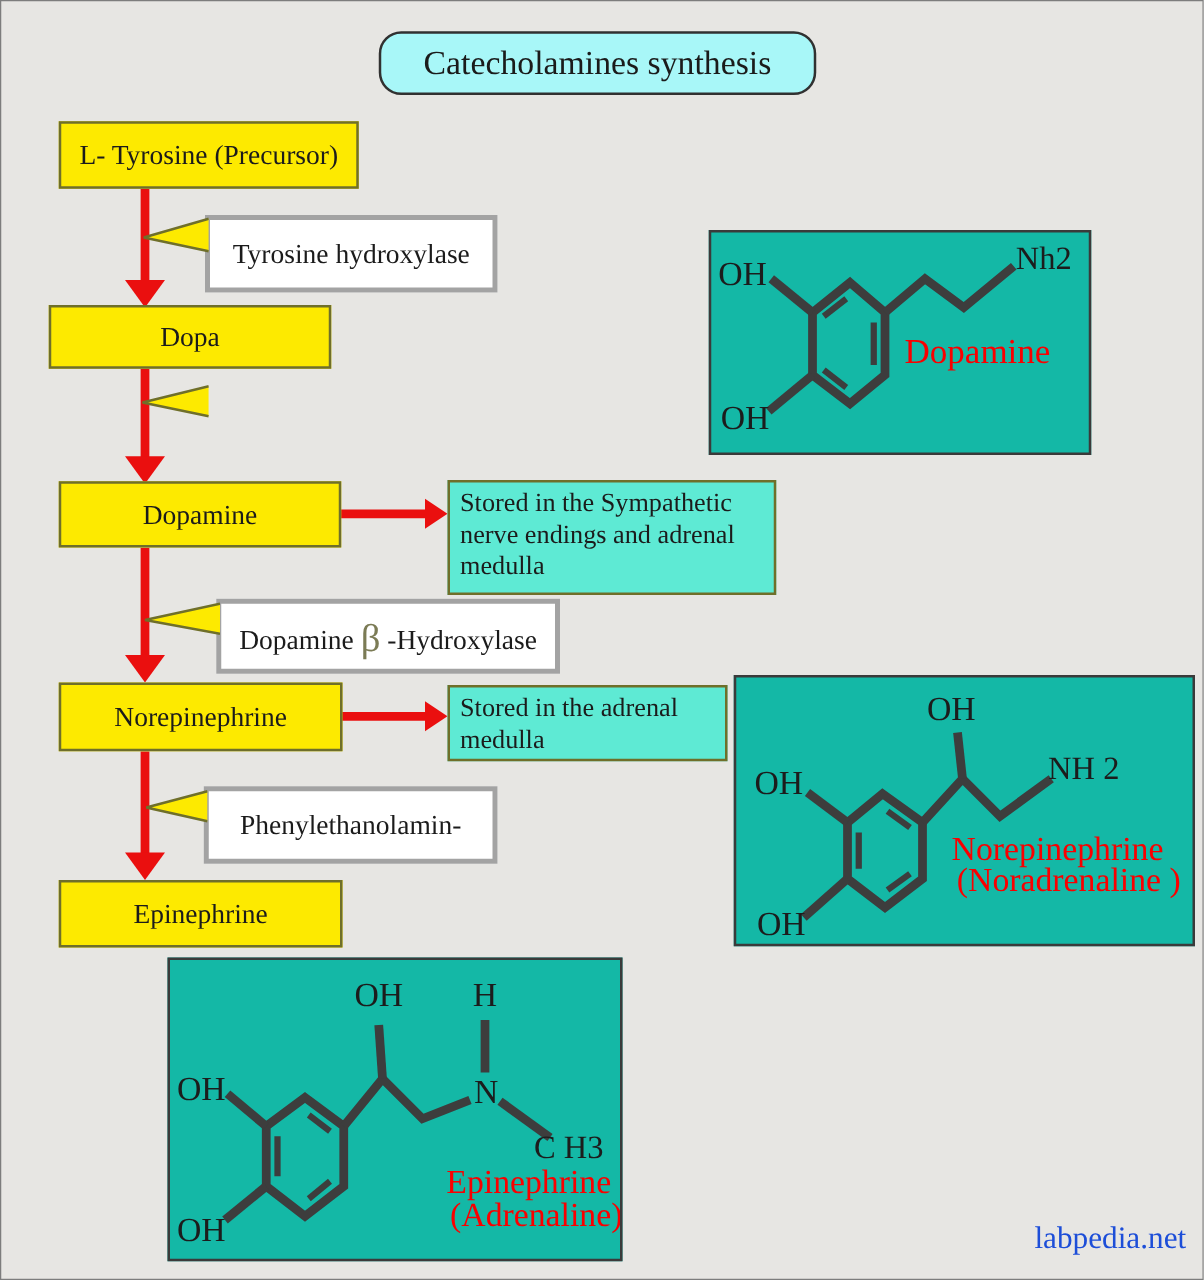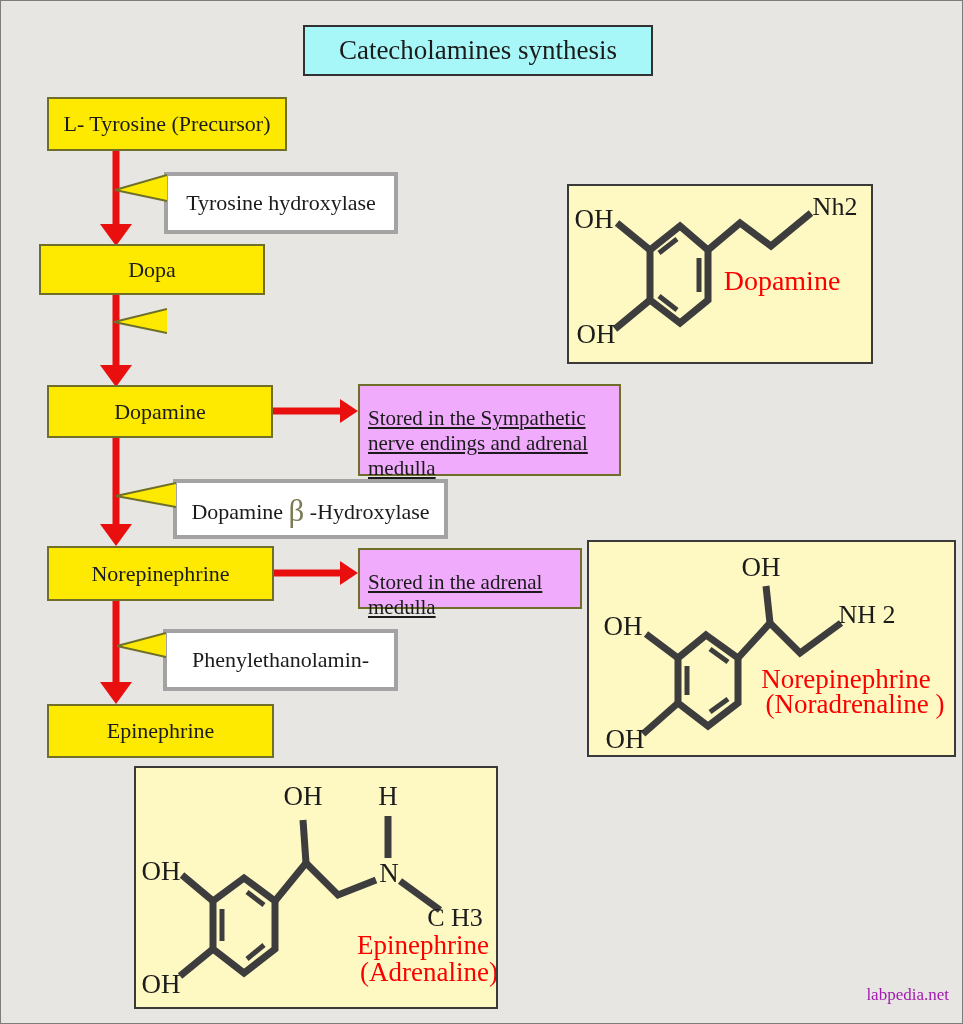--- a/index.html
+++ b/index.html
@@ -29,48 +29,47 @@
   }
   .callout{
     background:#ffffff;
     border:4px solid #a3a3a3;
     display:flex;align-items:center;justify-content:center;
     font-size:22px;
     text-align:center;
     line-height:1.25;
   }
   .note{
-    background:#f0abfc;
+    background:#5eead4;
     border:2px solid #6f6f2a;
     font-size:21px;
     line-height:1.18;
-    padding:20px 8px;
-    text-decoration:underline;
+    padding:4px 8px;
   }
   .struct{
-    background:#fef9c3;
+    background:#14b8a6;
     border:2px solid #3a3a3a;
   }
   .beta{font-size:31px;color:#7b7b55;line-height:1;position:relative;top:2px;}
-  .watermark{font-size:17px;color:#a21caf;}
+  .watermark{font-size:25px;color:#1d4ed8;}
   svg{display:block;}
   svg text{font-family:"Liberation Serif","DejaVu Serif",serif;fill:#1c1c1c;}
   svg text.red{fill:#fa0000;}
   .bond{stroke:#3d3d3d;stroke-width:7;fill:none;stroke-linecap:butt;}
   .tick{stroke:#3d3d3d;stroke-width:5;fill:none;}
   .arrow-line{stroke:#ea0f0f;stroke-width:7;}
   .arrow-head{fill:#ea0f0f;}
   .pointer-path{fill:#fdea00;stroke:#6f6f2a;stroke-width:2;}
 </style>
 </head>
 <body>
 
 <div class="canvas">
 
-  <div class="abs title-box" style="left:302px;top:24px;width:350px;height:51px;">
+  <div class="abs title-box" style="left:302px;top:24px;width:350px;height:51px;border-radius:18px;">
     <span>Catecholamines synthesis</span>
   </div>
 
   <svg class="abs" style="left:97px;top:150px;" width="36" height="95" viewBox="0 0 36 95">
     <line class="arrow-line" x1="18" y1="0" x2="18" y2="74"></line>
     <polygon class="arrow-head" points="2,73 34,73 18,95"></polygon>
   </svg>
   <svg class="abs" style="left:97px;top:294px;" width="36" height="92" viewBox="0 0 36 92">
     <line class="arrow-line" x1="18" y1="0" x2="18" y2="71"></line>
     <polygon class="arrow-head" points="2,70 34,70 18,92"></polygon>

